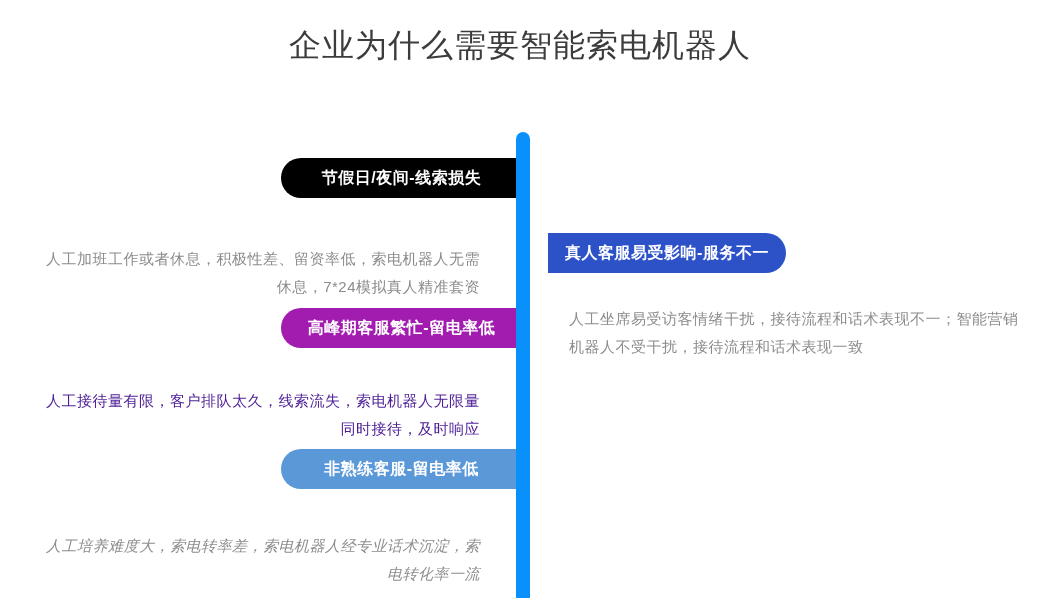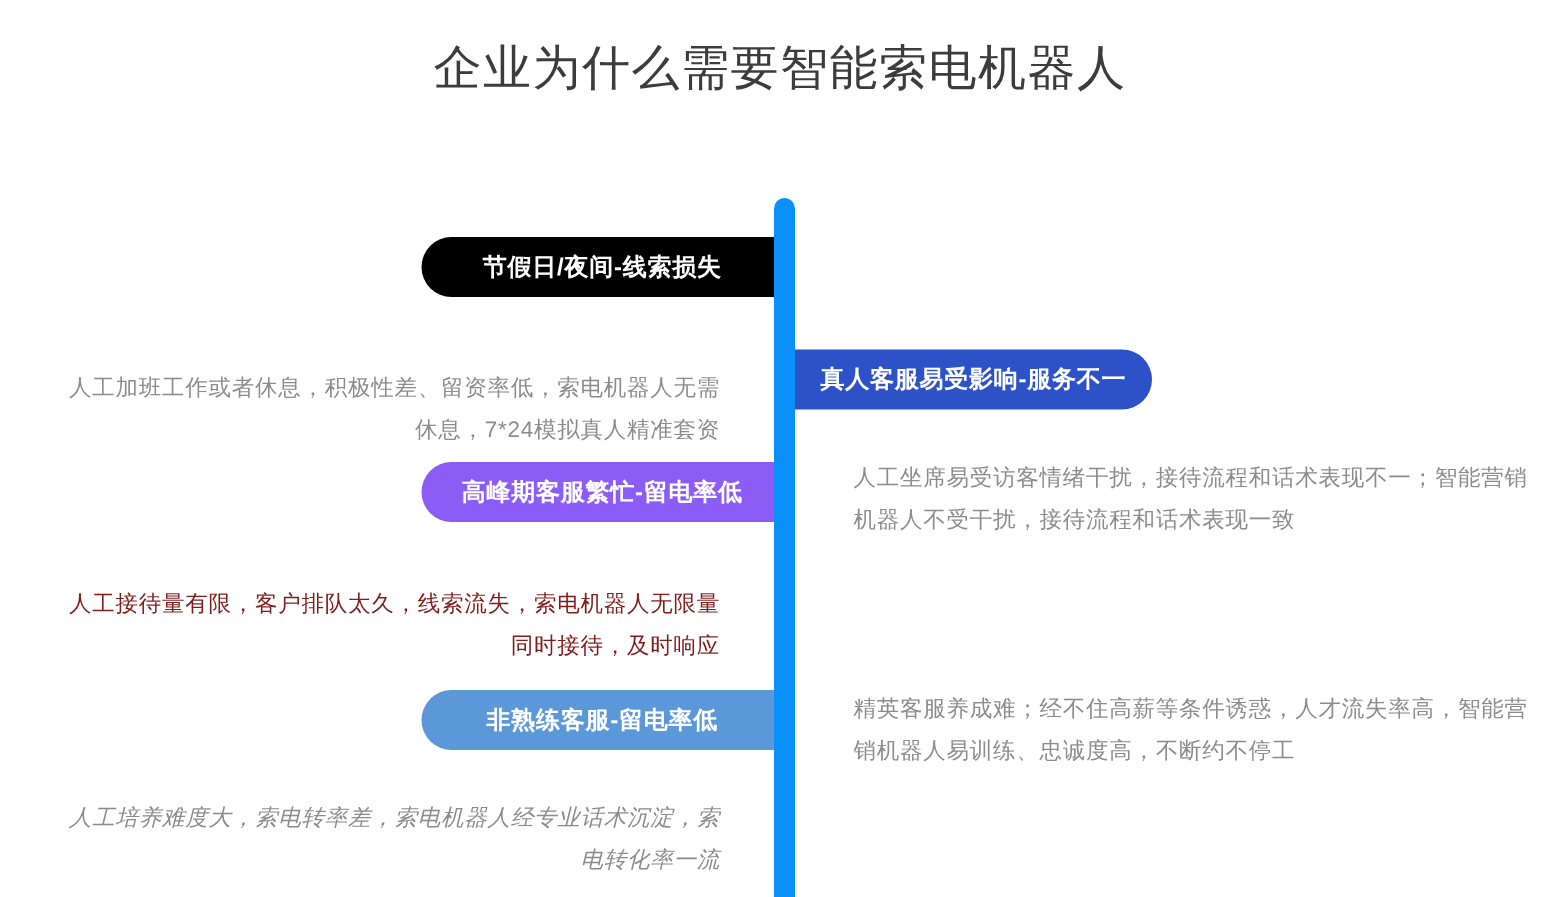--- a/index.html
+++ b/index.html
@@ -42,21 +42,21 @@
     font-weight: 700;
     z-index: 1;
     letter-spacing: 0.5px;
   }
   .pill-left {
     left: 281px;
     width: 241px;
     border-radius: 20px 0 0 20px;
   }
   .pill-right {
-    left: 530px;
+    left: 548px;
     border-radius: 0 20px 20px 0;
   }
   .desc {
     position: absolute;
     margin: 16px;
     font-size: 15px;
     line-height: 28px;
     letter-spacing: 0.5px;
   }
   .desc-left {
@@ -70,39 +70,38 @@
     text-align: left;
   }
   .pill-1 { top: 158px; }
   .desc-1 { top: 229px; }
   .pill-2 { top: 233px; width: 238px; }
   .desc-2 { top: 289px; }
   .pill-3 { top: 308px; }
   .desc-3 { top: 373px; }
   .pill-4 { top: 379px; width: 250px; }
   .desc-4 { top: 443px; }
-  .pill-5 { top: 460px; }
+  .pill-5 { top: 449px; }
   .desc-5 { top: 516px; font-style: italic; }
 </style>
 </head>
 <body>
 
 <div class="canvas">
 
   <h1 class="page-title" style="color: rgb(60, 60, 60);">企业为什么需要智能索电机器人</h1>
 
   <div class="timeline-line" style="background-color: rgb(10, 144, 250);"></div>
 
   <div class="pill pill-left pill-1" style="background-color: #000000;">节假日/夜间-线索损失</div>
   <p class="desc desc-left desc-1" style="color: rgb(140, 140, 140);">人工加班工作或者休息，积极性差、留资率低，索电机器人无需休息，7*24模拟真人精准套资</p>
 
   <div class="pill pill-right pill-2" style="background-color: rgb(45, 82, 200);">真人客服易受影响-服务不一</div>
   <p class="desc desc-right desc-2" style="color: rgb(140, 140, 140);">人工坐席易受访客情绪干扰，接待流程和话术表现不一；智能营销机器人不受干扰，接待流程和话术表现一致</p>
 
-  <div class="pill pill-left pill-3" style="background-color: #8b5cf6;">高峰期客服繁忙-留电率低</div>
-  <p class="desc desc-left desc-3" style="color: #7f1d1d;">人工接待量有限，客户排队太久，线索流失，索电机器人无限量同时接待，及时响应</p>
+  <div class="pill pill-left pill-3" style="background-color: #a21caf;">高峰期客服繁忙-留电率低</div>
+  <p class="desc desc-left desc-3" style="color: #4c1d95; font-family: Liberation Mono, monospace;">人工接待量有限，客户排队太久，线索流失，索电机器人无限量同时接待，及时响应</p>
 
-  <p class="desc desc-right desc-4" style="color: rgb(140, 140, 140);">精英客服养成难；经不住高薪等条件诱惑，人才流失率高，智能营销机器人易训练、忠诚度高，不断约不停工</p>
 
   <div class="pill pill-left pill-5" style="background-color: rgb(91, 152, 216);">非熟练客服-留电率低</div>
   <p class="desc desc-left desc-5" style="color: rgb(140, 140, 140);">人工培养难度大，索电转率差，索电机器人经专业话术沉淀，索电转化率一流</p>
 
 </div>
 
 </body></html>

